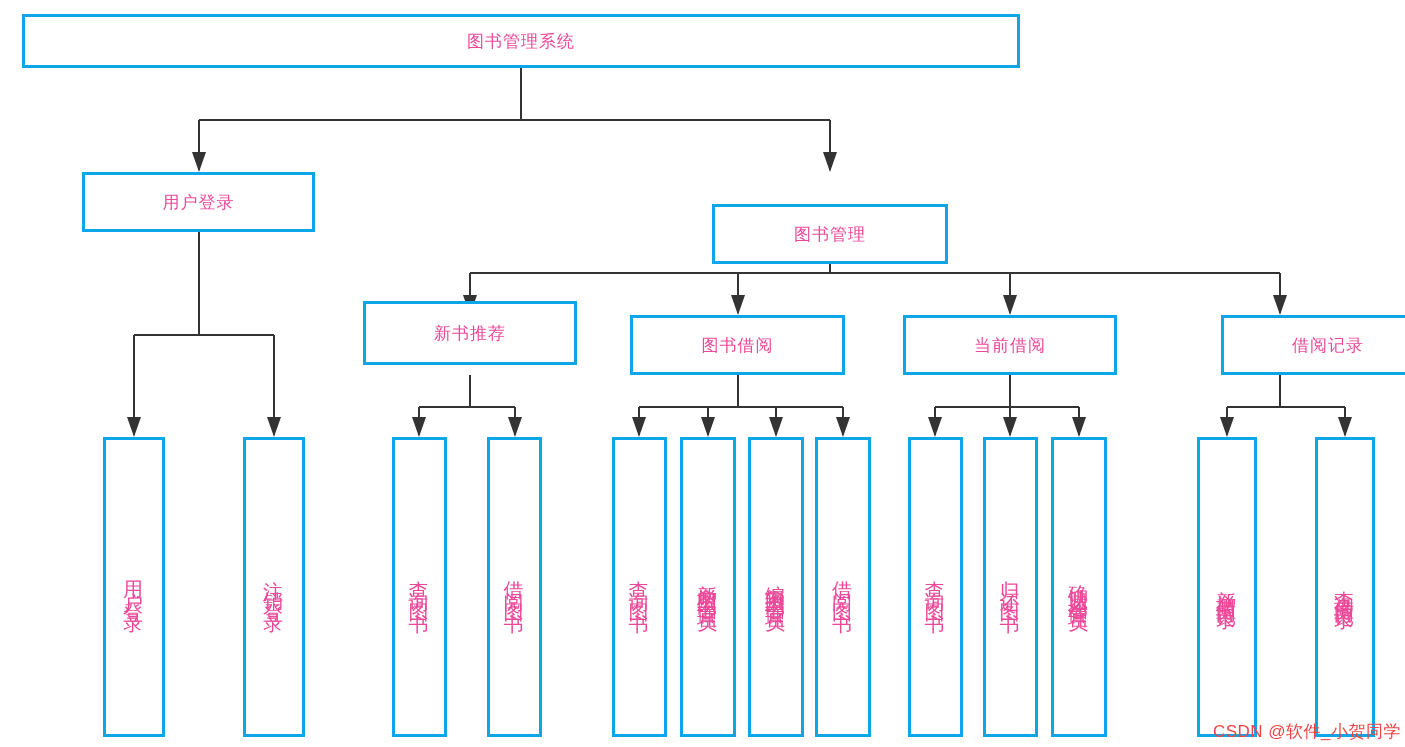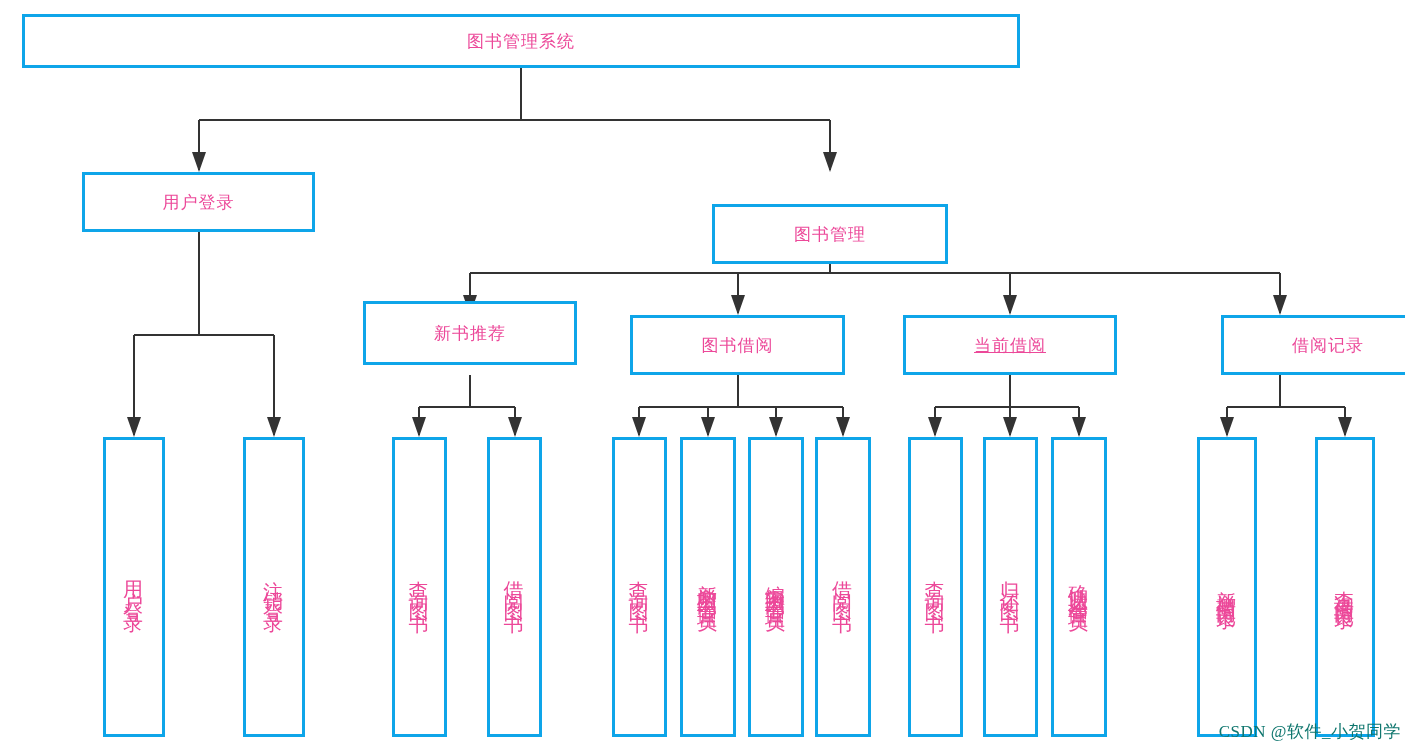--- a/index.html
+++ b/index.html
@@ -18,38 +18,38 @@
     writing-mode:vertical-rl;text-orientation:mixed;
     font-size:20px;letter-spacing:11px;
   }
   .vbox.long{letter-spacing:4px;font-size:20px;}
   
   .n-root        {left:22px;  top:14px;  width:998px; height:54px;}
   .n-user-login  {left:82px;  top:172px; width:233px; height:60px;}
   .n-book-mgmt   {left:712px; top:172px; width:236px; height:60px;margin-top:32px;}
   .n-new-book    {left:363px; top:301px; width:214px; height:64px;}
   .n-borrowing   {left:630px; top:315px; width:215px; height:60px;}
-  .n-current     {left:903px; top:315px; width:214px; height:60px;text-decoration:underline;}
+  .n-current     {left:903px; top:315px; width:214px; height:60px;}
   .n-records     {left:1221px;top:315px; width:214px; height:60px;}
   .l1 {left:103px; top:437px; width:62px; height:300px;}
   .l2 {left:243px; top:437px; width:62px; height:300px;}
   .l3 {left:392px; top:437px; width:55px; height:300px;}
   .l4 {left:487px; top:437px; width:55px; height:300px;}
   .l5 {left:612px; top:437px; width:55px; height:300px;}
   .l6 {left:680px; top:437px; width:56px; height:300px;}
   .l7 {left:748px; top:437px; width:56px; height:300px;}
   .l8 {left:815px; top:437px; width:56px; height:300px;}
   .l9 {left:908px; top:437px; width:55px; height:300px;}
   .l10{left:983px; top:437px; width:55px; height:300px;}
   .l11{left:1051px;top:437px; width:56px; height:300px;}
   .l12{left:1197px;top:437px; width:60px; height:300px;}
   .l13{left:1315px;top:437px; width:60px; height:300px;}
   #watermark{
-    position:absolute;right:4px;bottom:4px;font-size:17px;color:#0f766e;
-    letter-spacing:0.5px;z-index:5;font-family:Liberation Serif, serif;
+    position:absolute;right:4px;bottom:4px;font-size:17px;color:#ef4444;
+    letter-spacing:0.5px;z-index:5;
   }
 </style>
 </head>
 <body>
 
 <div id="stage">
 
   <svg id="connectors" viewBox="0 0 1405 747" xmlns="http://www.w3.org/2000/svg">
     <defs>
       <marker id="arrow" viewBox="0 0 10 7" refX="9" refY="3.5" markerWidth="10" markerHeight="7" orient="auto">

